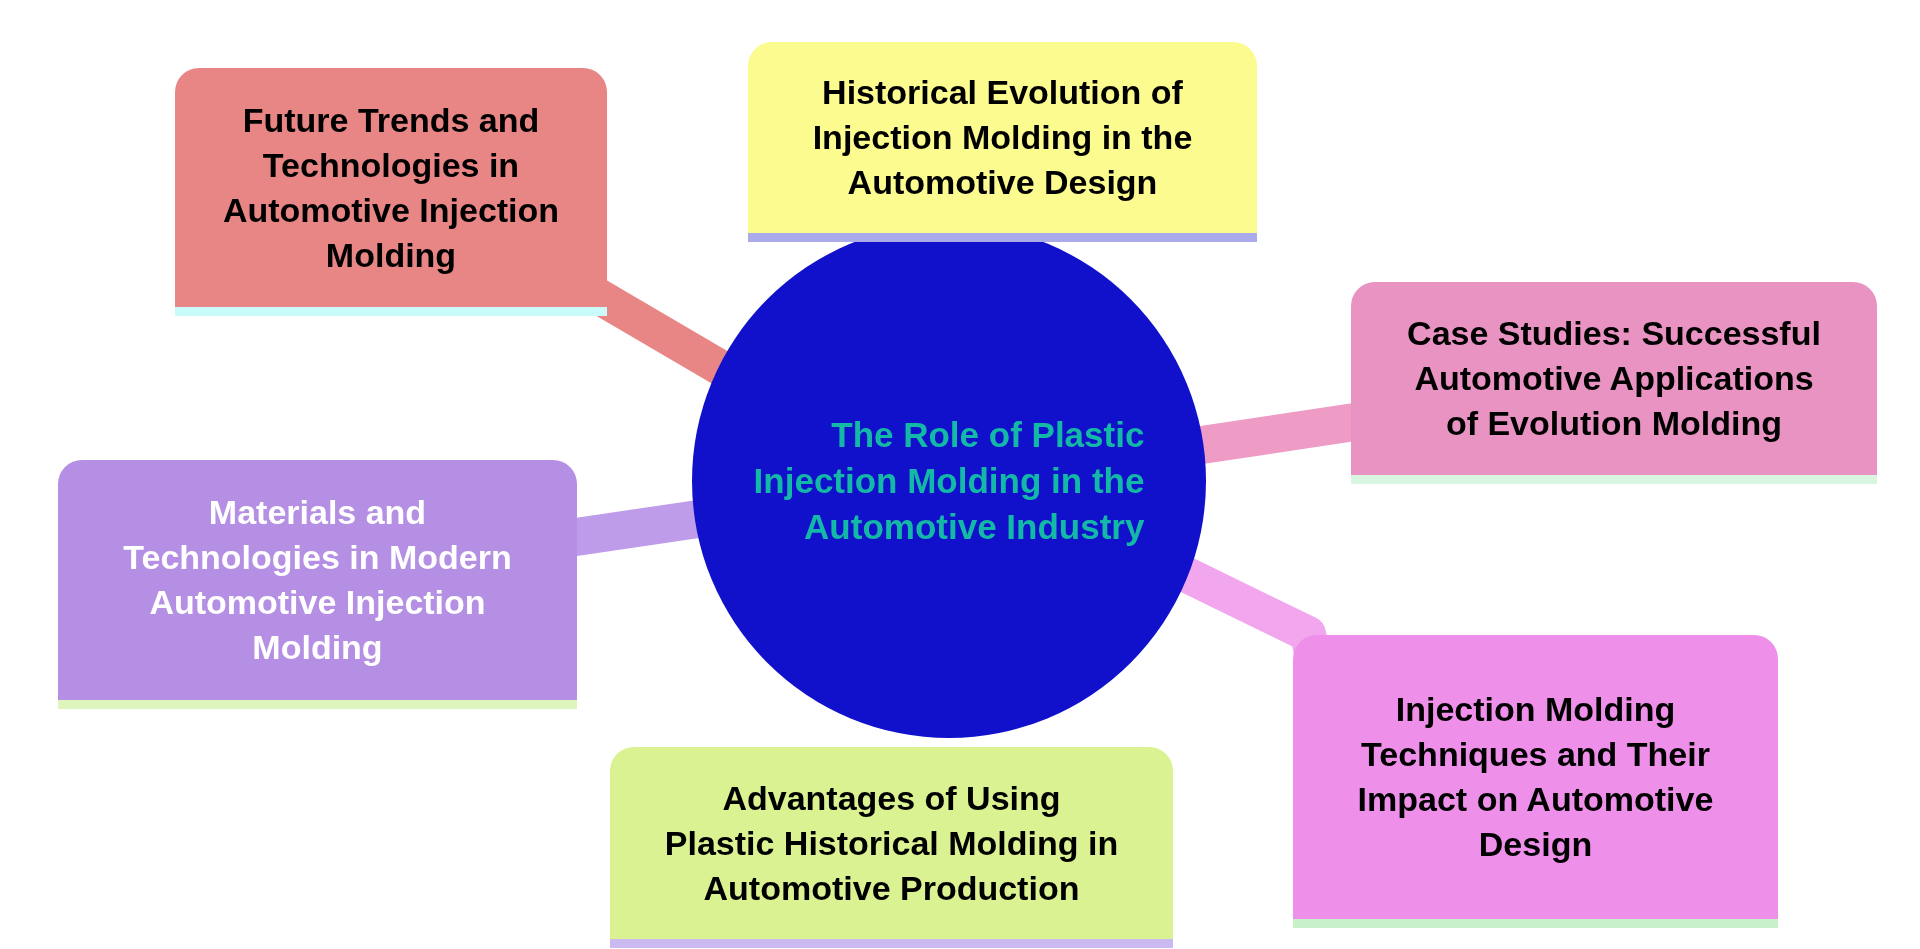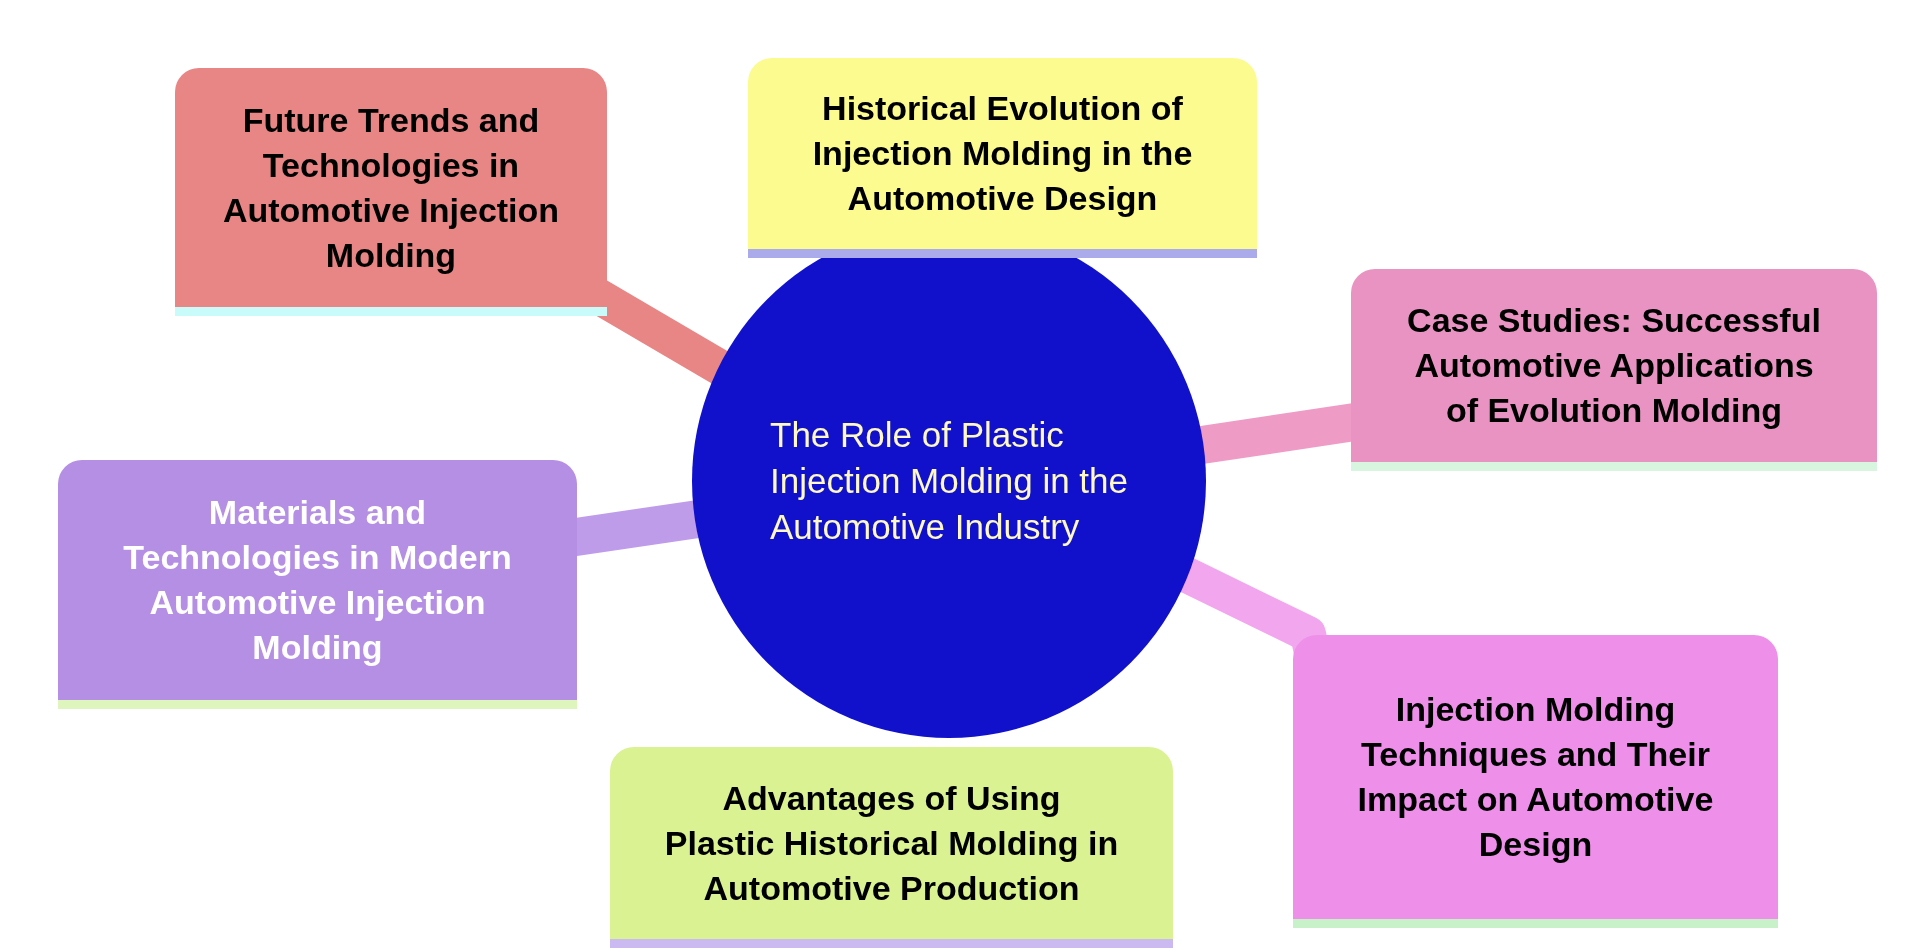--- a/index.html
+++ b/index.html
@@ -20,29 +20,29 @@
     left: 0; top: 0;
     width: 1920px; height: 949px;
     z-index: 1;
   }
   .center-circle {
     position: absolute;
     left: 692px; top: 224px;
     width: 514px; height: 514px;
     border-radius: 50%;
     background: #1111CC;
-    color: #fef9c3;
+    color: #14b8a6;
     z-index: 2;
     display: flex;
     align-items: center;
     justify-content: center;
-    text-align: left;
+    text-align: right;
     font-size: 35px;
     line-height: 46px;
-    font-weight: 400;
+    font-weight: 700;
   }
   .node-box {
     position: absolute;
     z-index: 3;
     border-radius: 24px 24px 0 0;
     display: flex;
     align-items: center;
     justify-content: center;
     text-align: center;
     font-size: 34px;
@@ -52,23 +52,23 @@
   }
   .node-box .underline {
     position: absolute;
     left: 0; bottom: -9px;
     width: 100%; height: 9px;
   }
   .ln { display: block; }
 
   .box-future       { left: 175px;  top: 68px;  width: 432px; height: 239px; background: #E88585; }
   .box-future .underline       { background: #C9FBFB; }
-  .box-historical   { left: 748px;  top: 42px;  width: 509px; height: 191px; background: #FBFB8F; margin-top: 16px; }
+  .box-historical   { left: 748px;  top: 42px;  width: 509px; height: 191px; background: #FBFB8F; }
   .box-historical .underline   { background: #ABABEC; }
-  .box-case         { left: 1351px; top: 269px; width: 526px; height: 193px; background: #E893C1; }
+  .box-case         { left: 1351px; top: 282px; width: 526px; height: 193px; background: #E893C1; }
   .box-case .underline         { background: #D8F6DF; }
   .box-techniques   { left: 1293px; top: 635px; width: 485px; height: 284px; background: #EE90E9; }
   .box-techniques .underline   { background: #C9F1C9; }
   .box-advantages   { left: 610px;  top: 747px; width: 563px; height: 192px; background: #DAF292; }
   .box-advantages .underline   { background: #CBB9F1; }
   .box-materials    { left: 18px;   top: 460px; width: 519px; height: 240px; background: #B48FE3; color: #FFFFFF; margin-left: 40px; }
   .box-materials .underline    { background: #DFF5BE; }
 </style>
 </head>
 <body>

